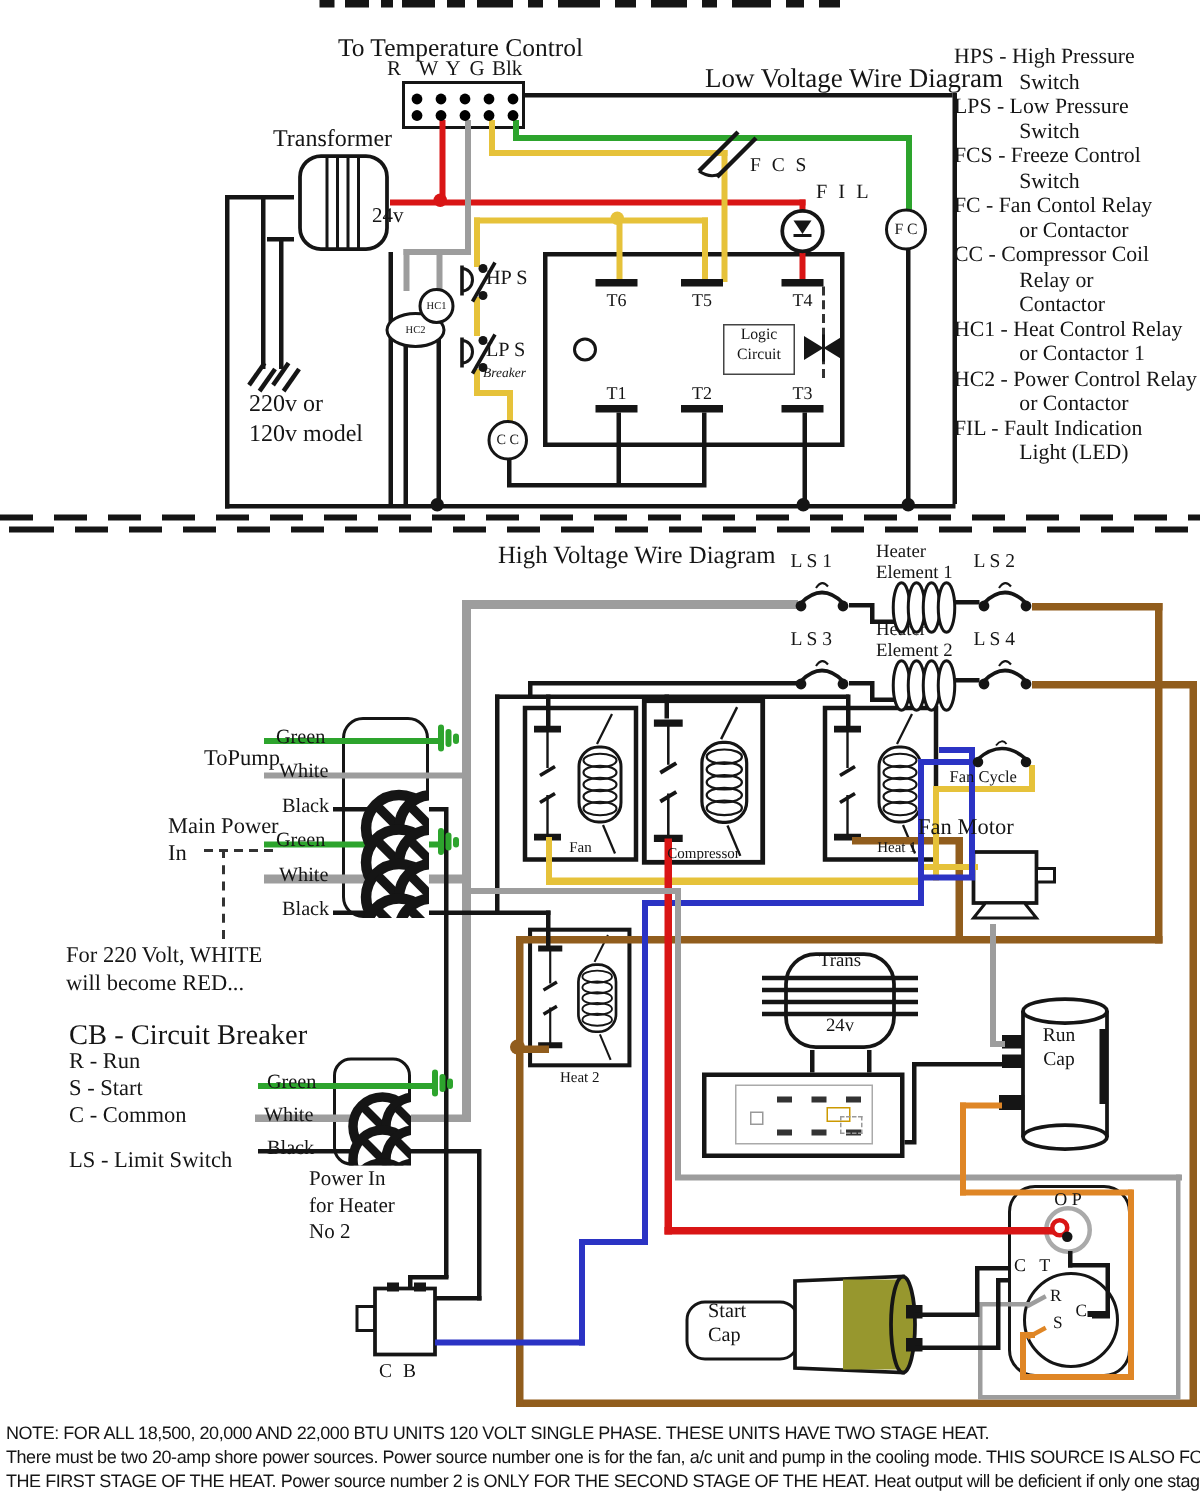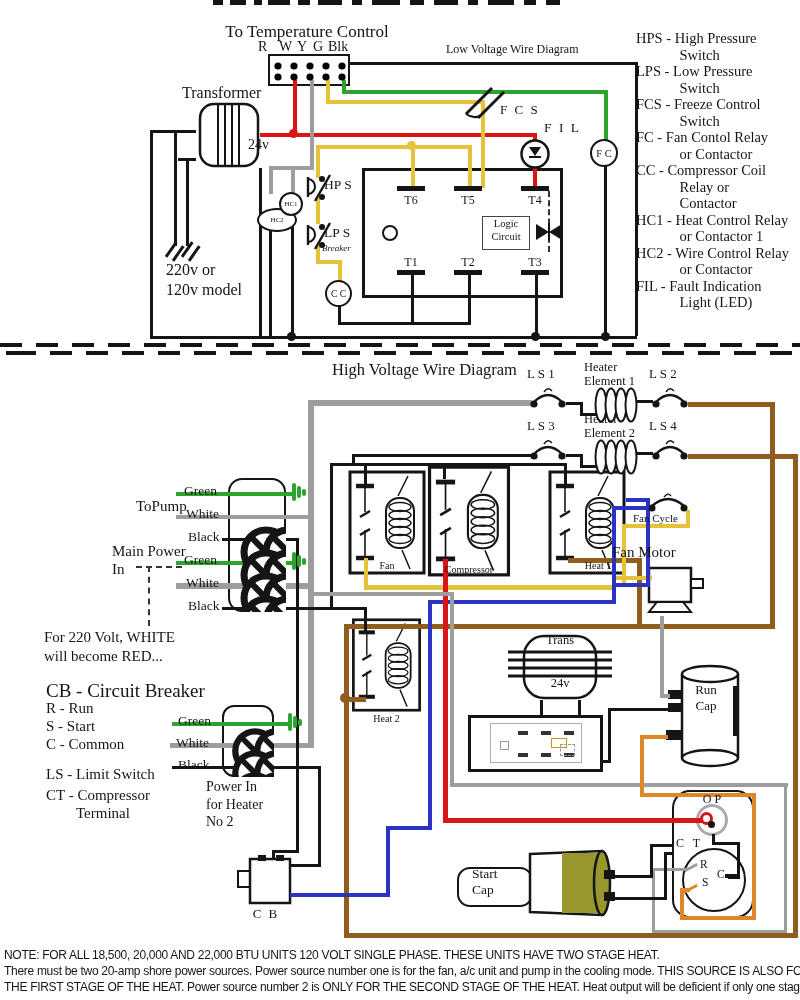--- a/index.html
+++ b/index.html
@@ -355,21 +355,21 @@
         <circle cx="58" cy="23" r="3.6"></circle>
         <circle cx="74" cy="23" r="3.6"></circle>
     </svg>
 
     <div class="lb ctr" style="left:222px;top:22px;width:170px;font-size:17px">To Temperature Control</div>
     <span class="lb" style="left:258px;top:39px;font-size:14px">R</span>
     <span class="lb" style="left:279px;top:39px;font-size:14px">W</span>
     <span class="lb" style="left:297px;top:39px;font-size:14px">Y</span>
     <span class="lb" style="left:313px;top:39px;font-size:14px">G</span>
     <span class="lb" style="left:328px;top:39px;font-size:14px">Blk</span>
-    <div class="lb" style="left:446px;top:42px;font-size:12px">Low Voltage Wire Diagram</div>
+    <div class="lb" style="left:470px;top:42px;font-size:18px">Low Voltage Wire Diagram</div>
     <div class="lb" style="left:182px;top:84px;font-size:16px">Transformer</div>
     <div class="lb" style="left:248px;top:137px;font-size:14px">24v</div>
     <div class="lb pre" style="left:166px;top:260px;font-size:16px;line-height:1.25">220v or
 120v model</div>
     <div class="lb" style="left:500px;top:102px;font-size:13px;letter-spacing:2px">F C S</div>
     <div class="lb" style="left:544px;top:120px;font-size:13.5px;letter-spacing:2px">F I L</div>
     <div class="lb" style="left:324px;top:177px;font-size:13.5px">HP S</div>
     <div class="lb" style="left:324px;top:225px;font-size:13.5px">LP S</div>
     <div class="lb" style="left:322px;top:243px;font-size:9px;font-style:italic">Breaker</div>
 
@@ -439,21 +439,21 @@
             Switch</div>
       <div class="pre">FCS - Freeze Control
             Switch</div>
       <div class="pre">FC - Fan Contol Relay
             or Contactor</div>
       <div class="pre">CC - Compressor Coil
             Relay or
             Contactor</div>
       <div class="pre">HC1 - Heat Control Relay
             or Contactor 1</div>
-      <div class="pre">HC2 - Wire Control Relay
+      <div class="pre">HC2 - Power Control Relay
             or Contactor</div>
       <div class="pre">FIL - Fault Indication
             Light (LED)</div>
     </div>
 
     <div class="lb" style="left:332px;top:360px;font-size:16.5px">High Voltage Wire Diagram</div>
     <div class="lb" style="left:527px;top:366px;font-size:13px">L S 1</div>
     <div class="lb" style="left:649px;top:366px;font-size:13px">L S 2</div>
     <div class="lb" style="left:527px;top:418px;font-size:13px">L S 3</div>
     <div class="lb" style="left:649px;top:418px;font-size:13px">L S 4</div>
@@ -574,20 +574,18 @@
 for Heater
 No 2</div>
 
     <div class="lb pre" style="left:44px;top:628px;font-size:15px;line-height:1.25">For 220 Volt, WHITE
 will become RED...</div>
     <div class="lb" style="left:46px;top:680px;font-size:19px">CB - Circuit Breaker</div>
     <div class="lb" style="left:46px;top:700px;font-size:15px">R - Run</div>
     <div class="lb" style="left:46px;top:718px;font-size:15px">S - Start</div>
     <div class="lb" style="left:46px;top:736px;font-size:15px">C - Common</div>
     <div class="lb" style="left:46px;top:766px;font-size:15px">LS - Limit Switch</div>
-    <div class="lb pre" style="left:46px;top:786px;font-size:15px;line-height:1.2;white-space:pre-wrap">CT - Compressor
-        Terminal</div>
 
     <div class="lb note" style="left:4px;top:948px">NOTE:  FOR ALL 18,500, 20,000 AND 22,000 BTU UNITS 120 VOLT  SINGLE PHASE.  THESE UNITS HAVE TWO STAGE HEAT.</div>
     <div class="lb note" style="left:4px;top:964px">There must be two 20-amp shore power sources.  Power source number one is for the fan, a/c unit and pump in the cooling mode.  THIS SOURCE IS ALSO FOR</div>
     <div class="lb note" style="left:4px;top:980px">THE FIRST STAGE OF THE HEAT.  Power source number 2 is ONLY FOR THE SECOND STAGE OF THE HEAT.  Heat output will be deficient if only one stage</div>
   </div>
 </div>
 
 </body></html>

